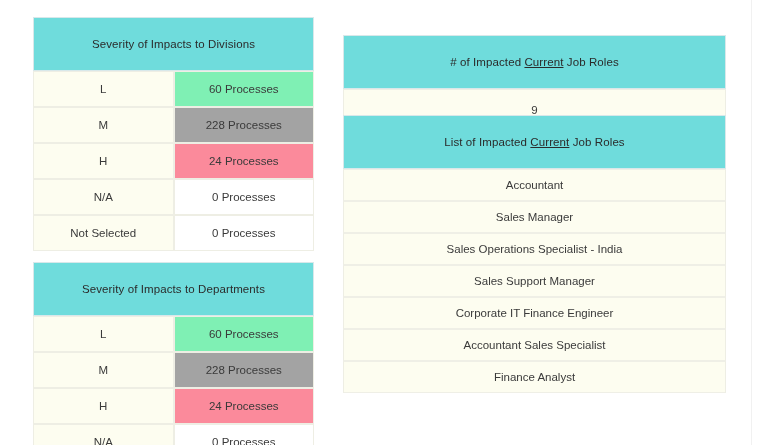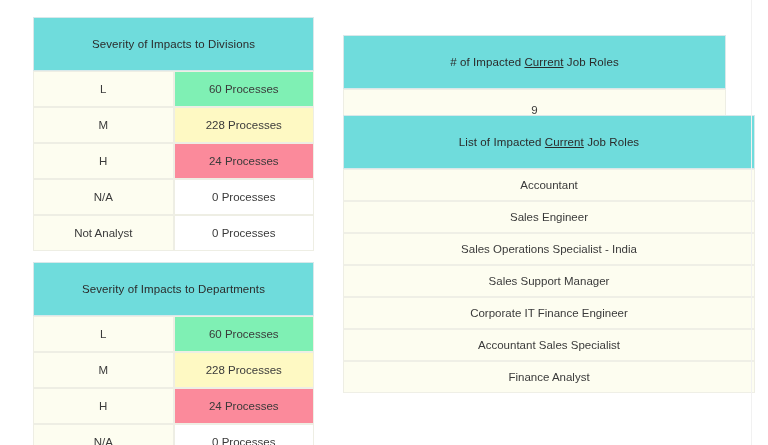--- a/index.html
+++ b/index.html
@@ -58,21 +58,21 @@
 
   
   .sev .lbl {
     width: 95px;
     background: #FDFDF0;
   }
   .sev .val {
     background: #ffffff;
   }
   .sev .val.c-green  { background: #7FF0B4; }
-  .sev .val.c-yellow { background: #fef9c3; }
+  .sev .val.c-yellow { background: #a3a3a3; }
   .sev .val.c-red    { background: #FB8A9B; }
   .sev .val.c-none   { background: #ffffff; }
 
   
   .single td.v {
     background: #FDFDF0;
     padding: 14px 6px;
   }
 
   
@@ -84,21 +84,21 @@
     border-top: 1px solid #efefe6;
     border-bottom: 1px solid #efefe6;
   }
 
   .uline { text-decoration: underline; }
 
   
   #card-divisions   { left: 33px;  top: 17px;  width: 281px; }
   #card-departments { left: 33px;  top: 262px; width: 281px; }
   #card-count       { left: 343px; top: 17px;  width: 383px; margin-top: 18px; }
-  #card-list        { left: 343px; top: 115px; width: 412px; }
+  #card-list        { left: 343px; top: 115px; width: 383px; }
 
   
   #panel-divider {
     position: absolute;
     top: 0;
     left: 751px;
     width: 1px;
     height: 445px;
     background: #f1f1f1;
   }
@@ -124,21 +124,21 @@
         </tr>
         <tr>
           <td class="lbl">H</td>
           <td class="val c-red">24 Processes</td>
         </tr>
         <tr>
           <td class="lbl">N/A</td>
           <td class="val c-none">0 Processes</td>
         </tr>
         <tr>
-          <td class="lbl">Not Analyst</td>
+          <td class="lbl">Not Selected</td>
           <td class="val c-none">0 Processes</td>
         </tr>
       </tbody>
     </table>
   </div>
 
   <div class="card" id="card-departments">
     <table class="tbl sev">
       <tbody>
         <tr class="hdr">
@@ -184,21 +184,21 @@
   <div class="card" id="card-list">
     <table class="tbl list">
       <tbody>
         <tr class="hdr">
           <td><span>List of Impacted </span><span class="uline">Current</span><span> Job Roles</span></td>
         </tr>
         <tr>
           <td>Accountant</td>
         </tr>
         <tr>
-          <td>Sales Engineer</td>
+          <td>Sales Manager</td>
         </tr>
         <tr>
           <td>Sales Operations Specialist - India</td>
         </tr>
         <tr>
           <td>Sales Support Manager</td>
         </tr>
         <tr>
           <td>Corporate IT Finance Engineer</td>
         </tr>

